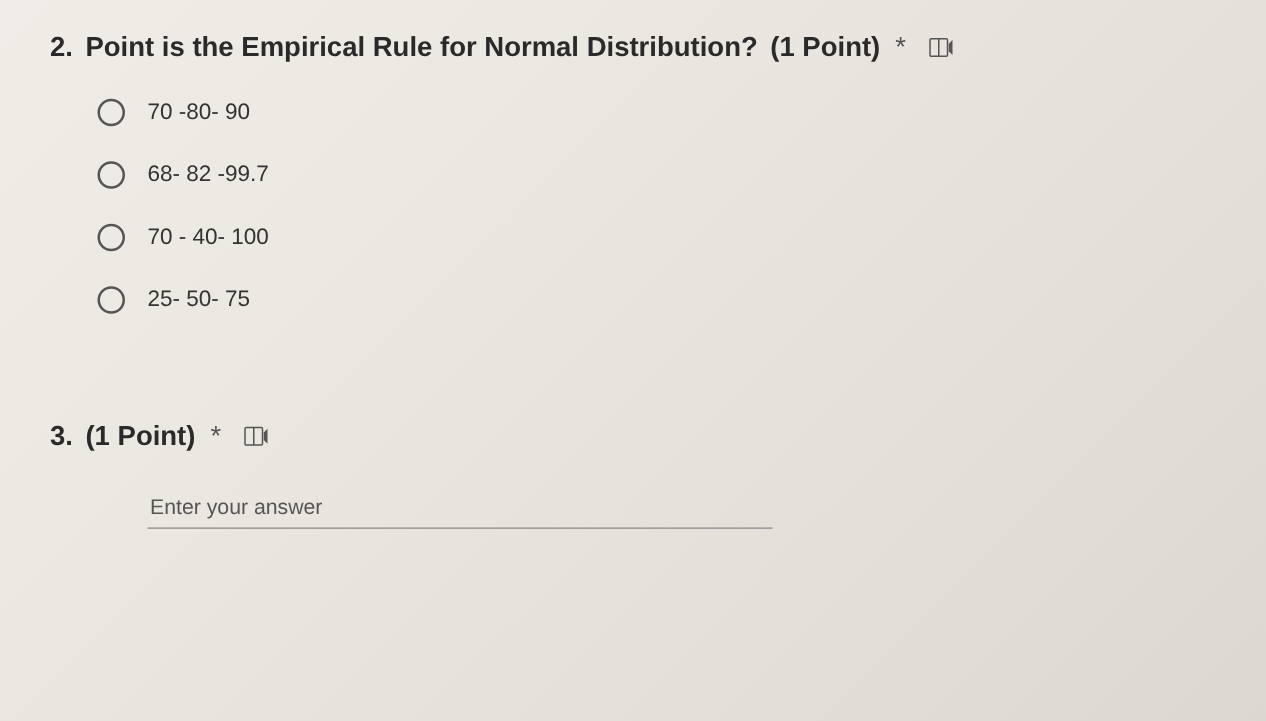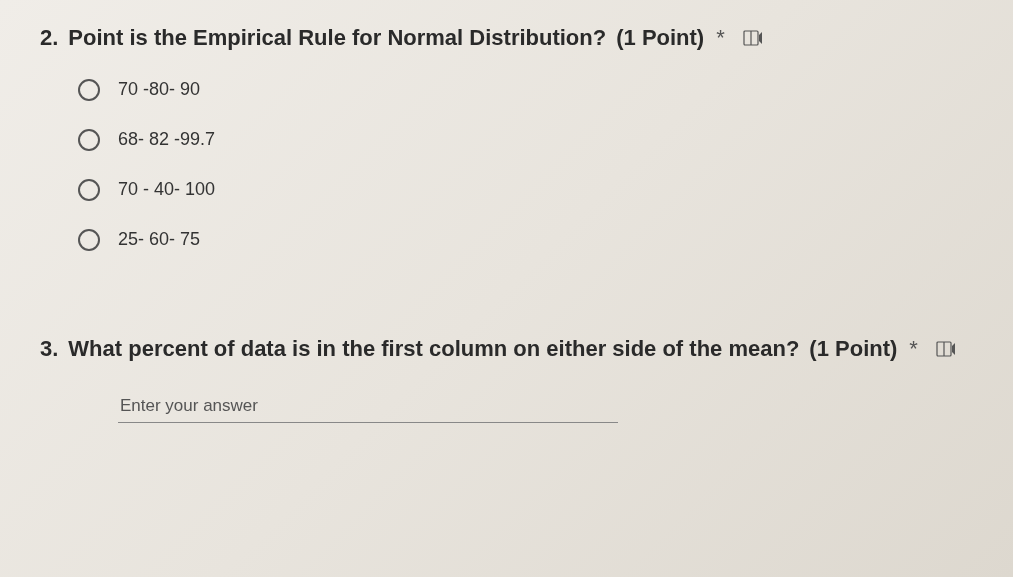--- a/index.html
+++ b/index.html
@@ -112,29 +112,28 @@
     <div class="option">
       <div class="radio"></div>
       <span class="option-label">68- 82 -99.7</span>
     </div>
     <div class="option">
       <div class="radio"></div>
       <span class="option-label">70 - 40- 100</span>
     </div>
     <div class="option">
       <div class="radio"></div>
-      <span class="option-label">25- 60- 75</span>
+      <span class="option-label">25- 50- 75</span>
     </div>
   </div>
 </div>
 
 <div class="question-block q3-block">
   <div class="question-title">
     <span>3.</span>
-    <span>What percent of data is in the first column on either side of the mean?</span>
     <span class="points">(1 Point)</span>
     <span class="required">*</span>
     <span class="immersive-icon">
       <svg width="20" height="18" viewBox="0 0 20 18" fill="none" stroke="#555" stroke-width="1.2">
         <rect x="1" y="2" width="14" height="14" rx="1"></rect>
         <line x1="8" y1="2" x2="8" y2="16"></line>
         <path d="M16 6 L19 3 L19 15 L16 12" fill="#555" stroke="none"></path>
       </svg>
     </span>
   </div>

